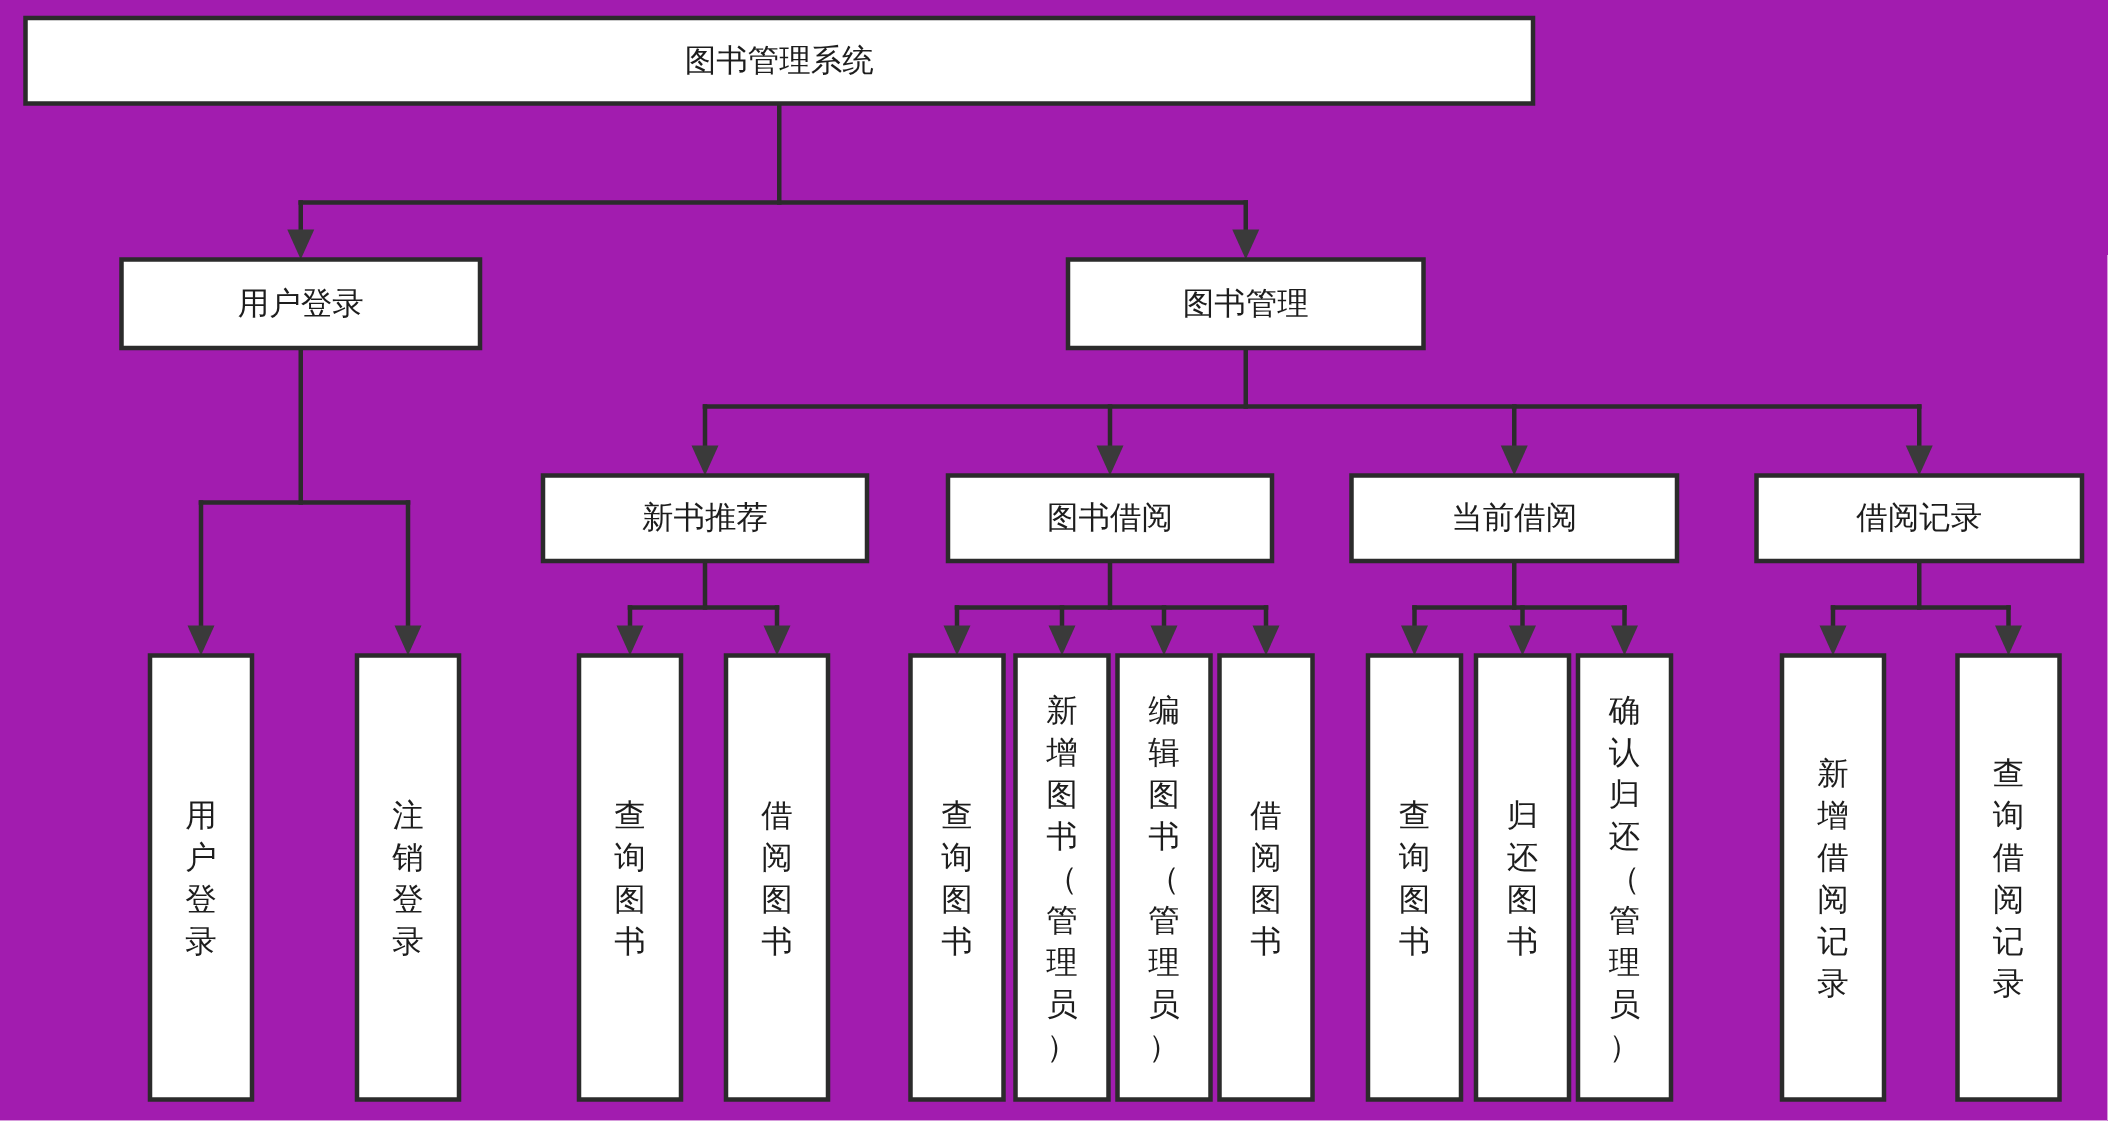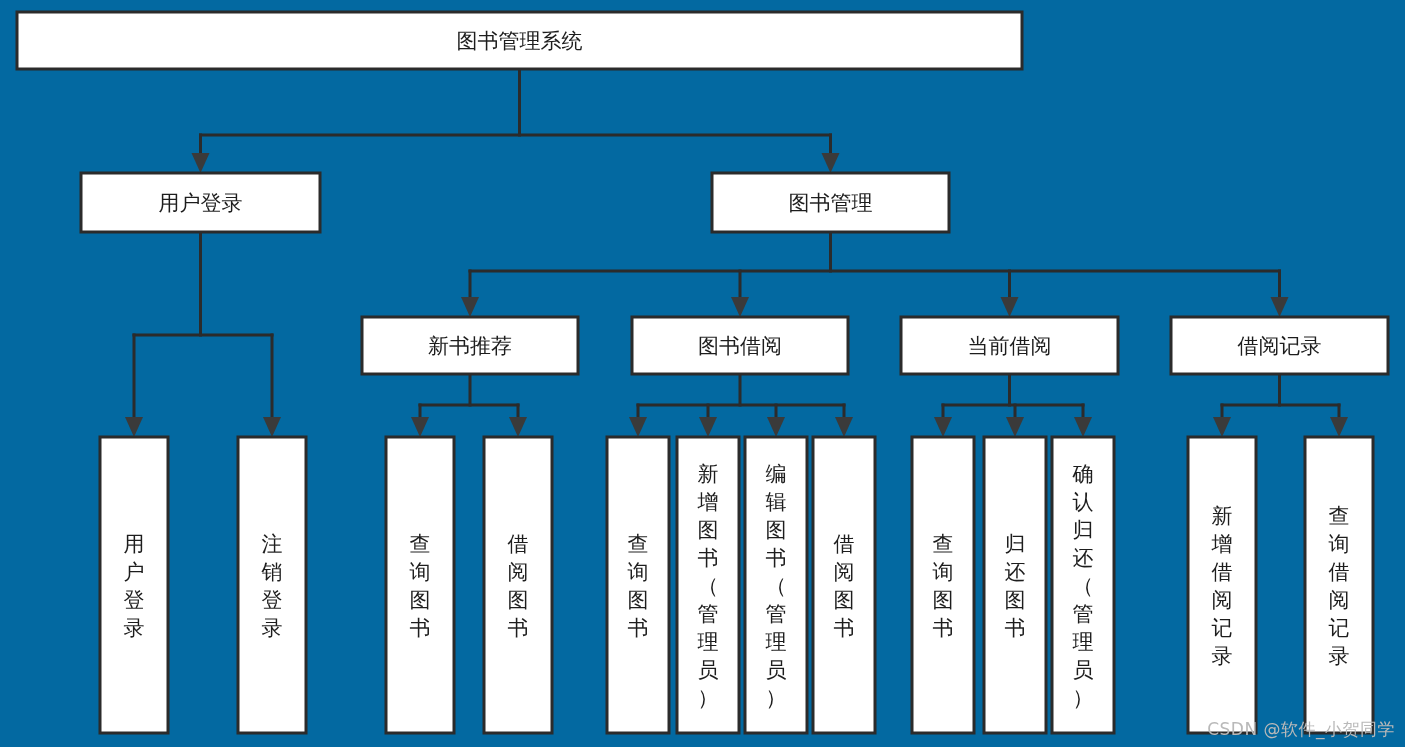--- a/index.html
+++ b/index.html
@@ -10,21 +10,21 @@
   body {
     width: 1405px;
     height: 747px;
     font-family: "DejaVu Sans", "Liberation Sans", sans-serif;
     overflow: hidden;
   }
   #diagram-root {
     position: relative;
     width: 1405px;
     height: 747px;
-    background: #0369a1;
+    background: #a21caf;
   }
   svg#tree-svg {
     position: absolute;
     left: 0;
     top: 0;
     width: 1405px;
     height: 747px;
     display: block;
   }
   .node-box {
@@ -216,14 +216,13 @@
         <g>
           <rect x="1188" y="437" width="68" height="296" class="node-box"></rect>
           <text x="1222" y="522.84" class="node-label-v"><tspan x="1222" dy="0">新</tspan><tspan x="1222" dy="28">增</tspan><tspan x="1222" dy="28">借</tspan><tspan x="1222" dy="28">阅</tspan><tspan x="1222" dy="28">记</tspan><tspan x="1222" dy="28">录</tspan></text>
         </g>
         <g>
           <rect x="1305" y="437" width="68" height="296" class="node-box"></rect>
           <text x="1339" y="522.84" class="node-label-v"><tspan x="1339" dy="0">查</tspan><tspan x="1339" dy="28">询</tspan><tspan x="1339" dy="28">借</tspan><tspan x="1339" dy="28">阅</tspan><tspan x="1339" dy="28">记</tspan><tspan x="1339" dy="28">录</tspan></text>
         </g>
       </g>
   </svg>
-  <div class="watermark">CSDN @软件_小贺同学</div>
 </div>
 
 </body></html>

